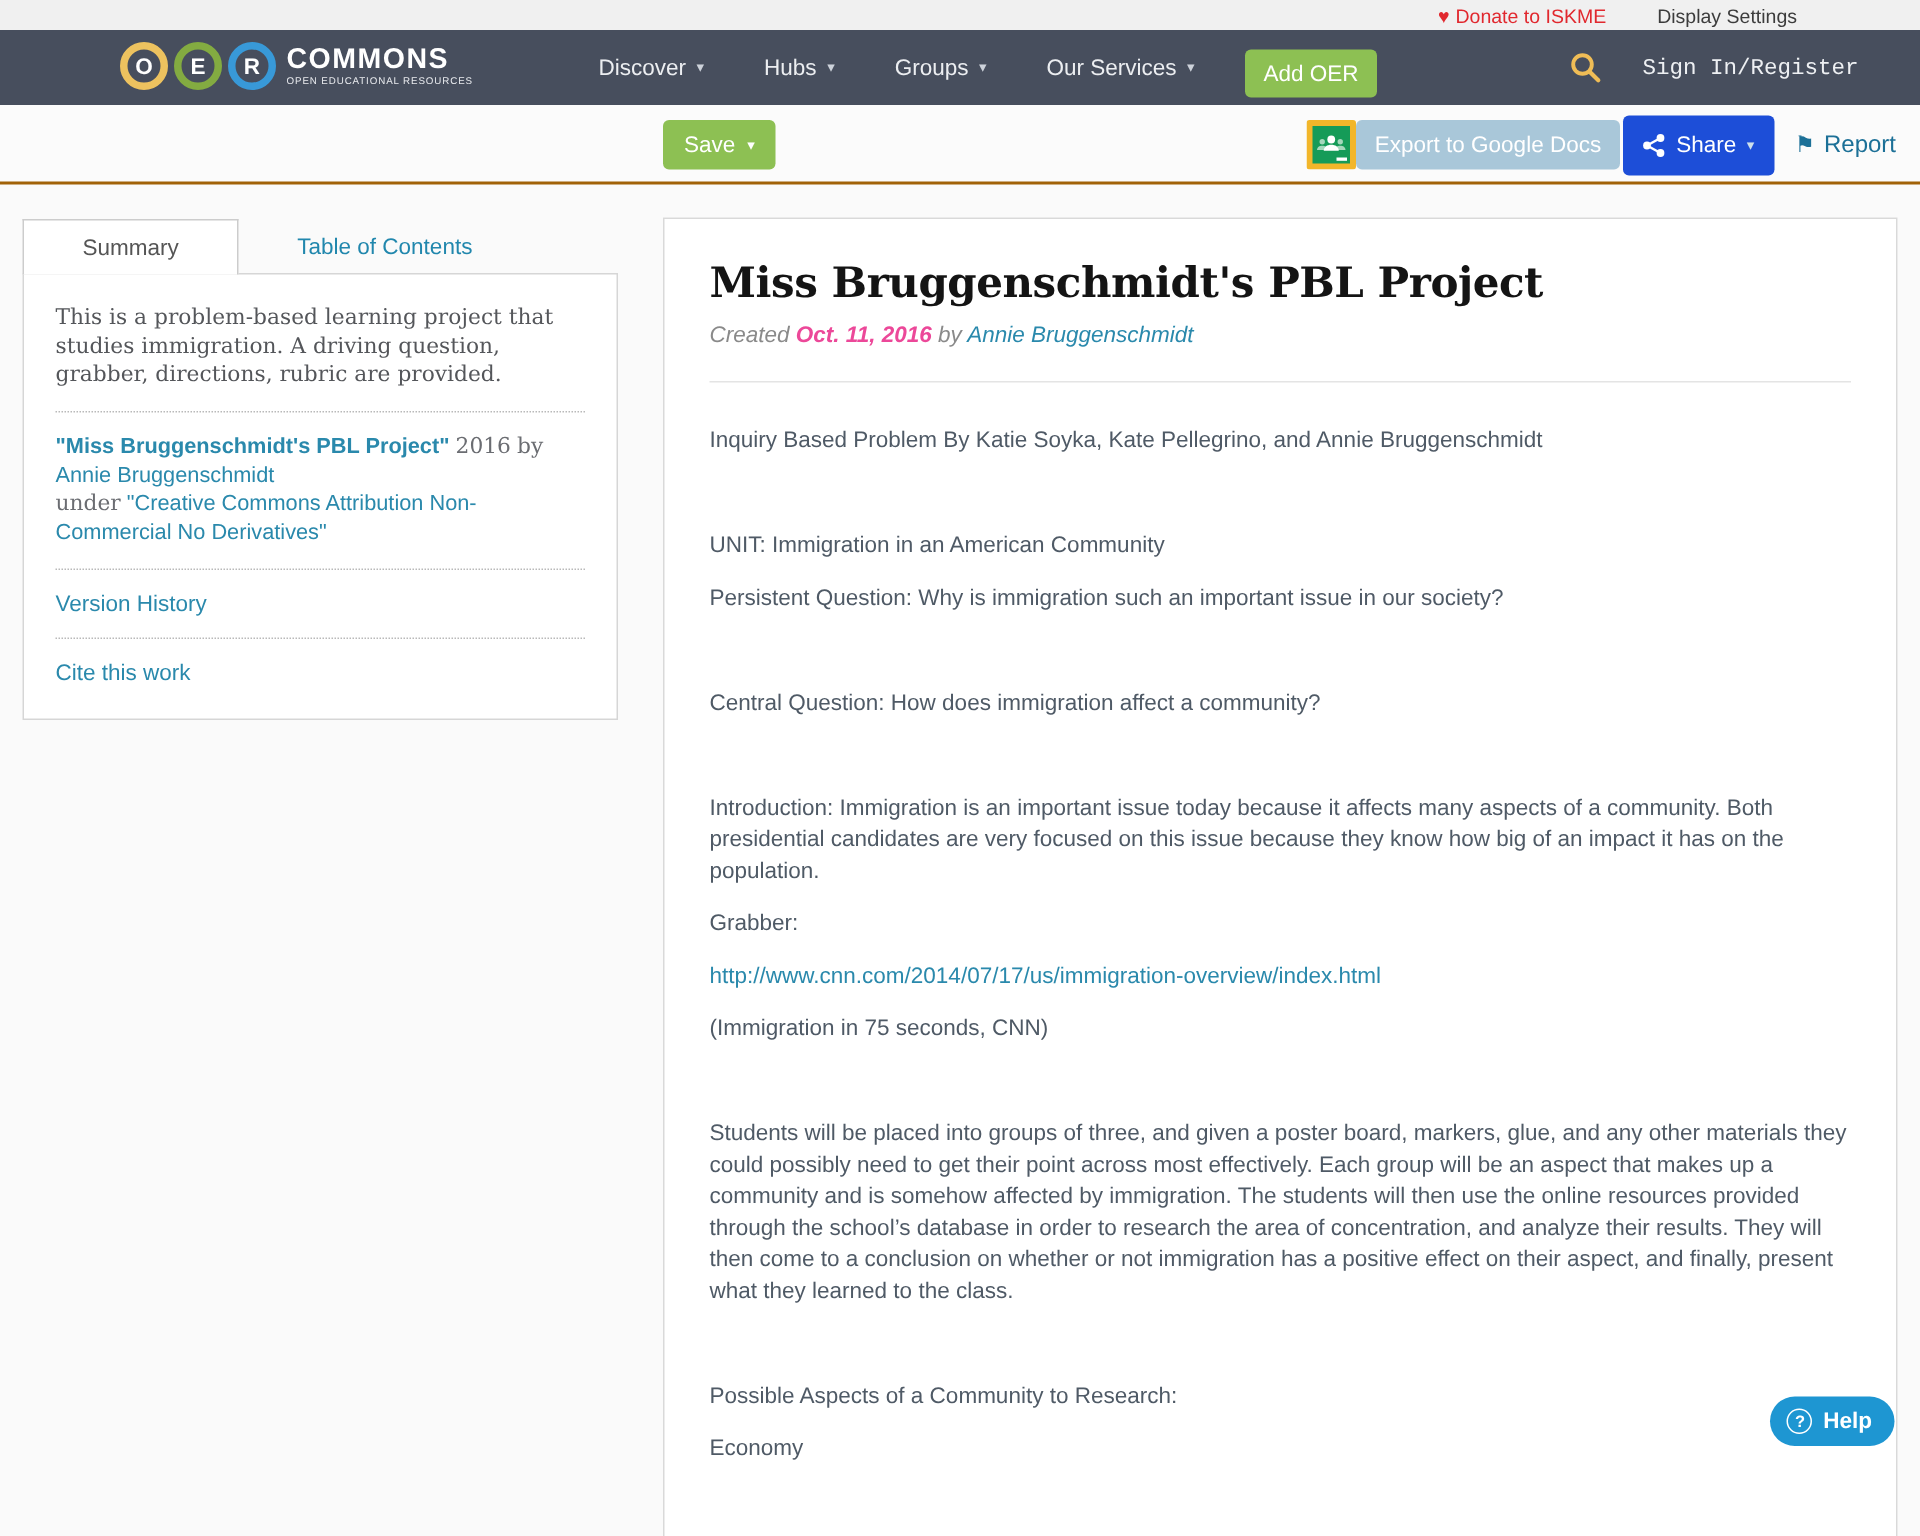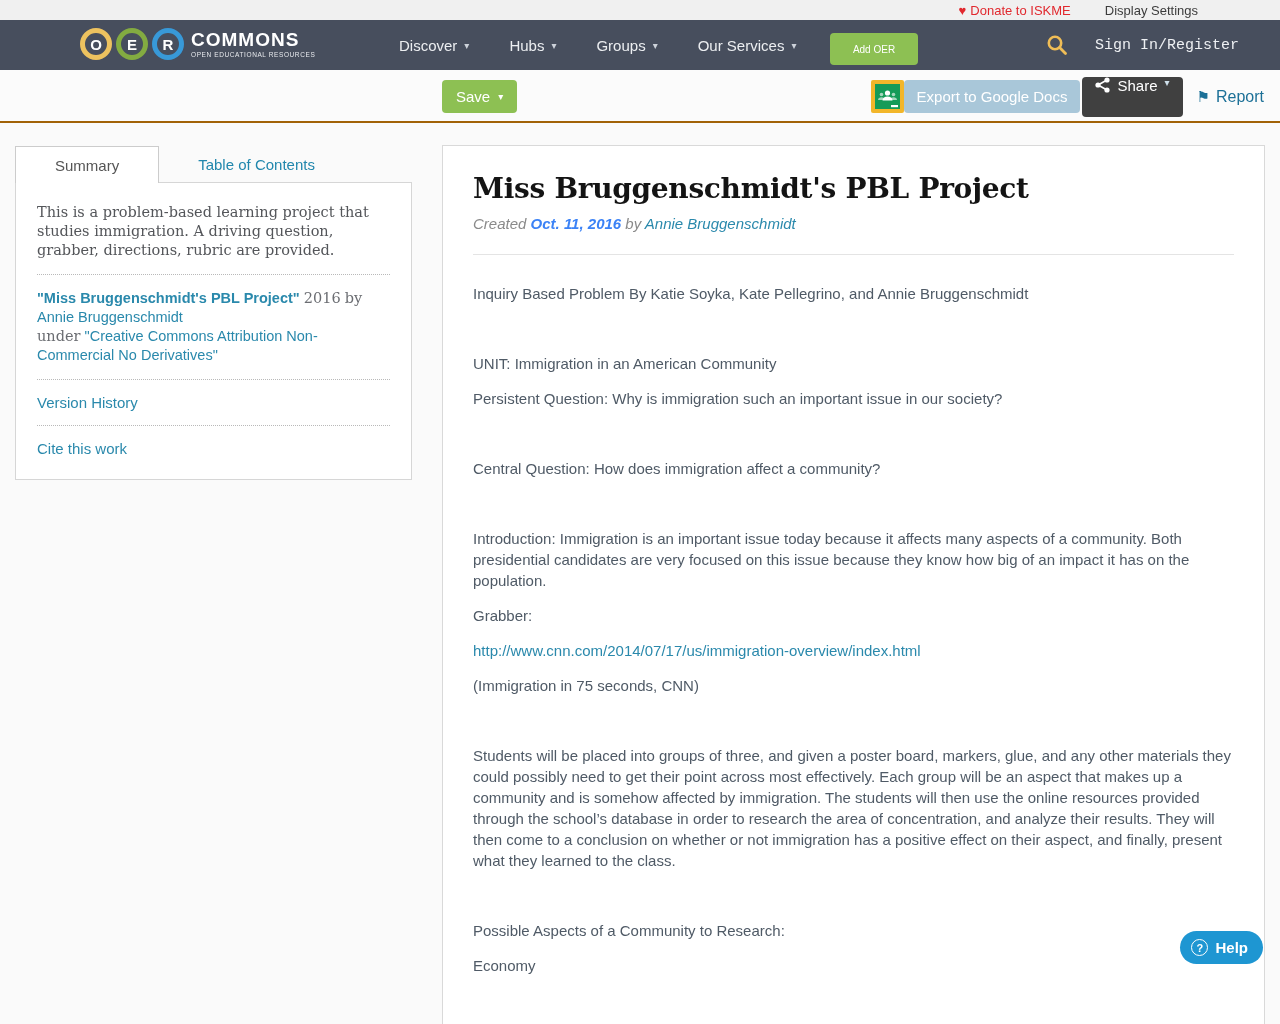--- a/index.html
+++ b/index.html
@@ -27,41 +27,41 @@
   .logo-text { color:#fff; line-height:1; }
   .logo-title { font-size:19px; font-weight:bold; letter-spacing:1px; }
   .logo-sub { font-size:6.5px; letter-spacing:.6px; margin-top:3px; color:#e8eaee; }
   .nav-items { position:absolute; left:399px; top:0; height:50px; display:flex;
                align-items:center; gap:40px; }
   .nav-item { color:#eceef1; font-size:15px; display:flex; align-items:center;
               gap:7px; cursor:pointer; }
   .chev { font-size:10px; color:#cdd2da; }
   .add-oer { position:absolute; left:830px; top:13px; width:88px; height:32px;
              background:#8dc053; color:#fff; border:none; border-radius:4px;
-             font-size:10px; font-family:inherit; cursor:pointer; }
+             font-size:15px; font-family:inherit; cursor:pointer; }
   .nav-search { position:absolute; left:1044px; top:12px; width:26px; height:26px; cursor:pointer; }
   .signin { position:absolute; left:1095px; top:0; height:50px; display:flex;
             align-items:center; color:#eef0f3; font-size:15px; cursor:pointer;font-family:Liberation Mono, monospace; }
 
   
   .toolbar { position:absolute; top:70px; left:0; width:1280px; height:53px;
              background:#fbfbfb; border-bottom:2px solid #a16207; }
   .btn-save { position:absolute; left:442px; top:10px; height:33px; padding:0 14px;
               background:#8dc053; color:#fff; border:none; border-radius:4px;
               font-size:15px; font-family:inherit; cursor:pointer;
               display:flex; align-items:center; gap:8px; }
   .tool-right { position:absolute; right:16px; top:10px; height:33px; display:flex;
                 align-items:center; }
   .classroom-btn { width:33px; height:33px; cursor:pointer; display:block; }
   .btn-export { height:33px; padding:0 13px; background:#a9c7d9; color:#fff;
                 border:none; border-radius:4px; font-size:15px; font-family:inherit;
                 cursor:pointer; }
-  .btn-share { height:40px; padding:0 13px; background:#404040; color:#fff;
+  .btn-share { height:40px; padding:0 13px; background:#1d4ed8; color:#fff;
                border:none; border-radius:4px; font-size:15px; font-family:inherit;
-               cursor:pointer; display:flex; gap:7px; margin-left:2px; }
+               cursor:pointer; display:flex; align-items:center; gap:7px; margin-left:2px; }
   .report { display:flex; align-items:center; gap:6px; color:#1c7097; font-size:16px;
             cursor:pointer; margin-left:14px; }
   .flag-icon { font-size:15px; line-height:1; }
 
   
   .sidebar { position:absolute; left:15px; top:146px; width:397px; }
   .tabs { display:flex; height:37px; position:relative; z-index:2; }
   .tab { font-size:15px; display:flex; align-items:center; padding:0 39px; cursor:pointer; }
   .tab.active { background:#fff; border:1px solid #ccc; border-bottom:none; color:#555; }
   .tab.inactive { color:#2187ad; }
@@ -78,21 +78,21 @@
                cursor:pointer; }
 
   
   .article { position:absolute; left:442px; top:145px; width:823px; height:900px;
              background:#fff; border:1px solid #d9d9d9; }
   .article-header { padding:26px 30px 0; }
   .article-title { font-family:"DejaVu Serif", serif; font-weight:bold; font-size:28px;
                    color:#141414; letter-spacing:-0.3px; }
   .created-line { margin-top:10px; padding-bottom:22px; font-size:15px; font-style:italic;
                   color:#8a8a8a; border-bottom:1px solid #e4e4e4; }
-  .created-line .date { font-weight:bold; color:#3b82f6; }
+  .created-line .date { font-weight:bold; color:#ec4899; }
   .created-line a { font-style:italic; }
   .article-body { padding:28px 30px 20px; font-size:15px; line-height:21px; color:#4f5a66; }
   .article-body p { margin:0 0 14px; }
   .article-body p.empty { min-height:21px; }
   .body-link { color:#2a89ac; text-decoration:none; cursor:pointer; }
 
   
   .help-btn { position:absolute; right:17px; bottom:60px; height:33px; padding:0 15px 0 11px;
               background:#1e96d2; border:none; border-radius:17px; color:#fff;
               display:flex; align-items:center; gap:7px; font-size:15px; font-weight:bold;

